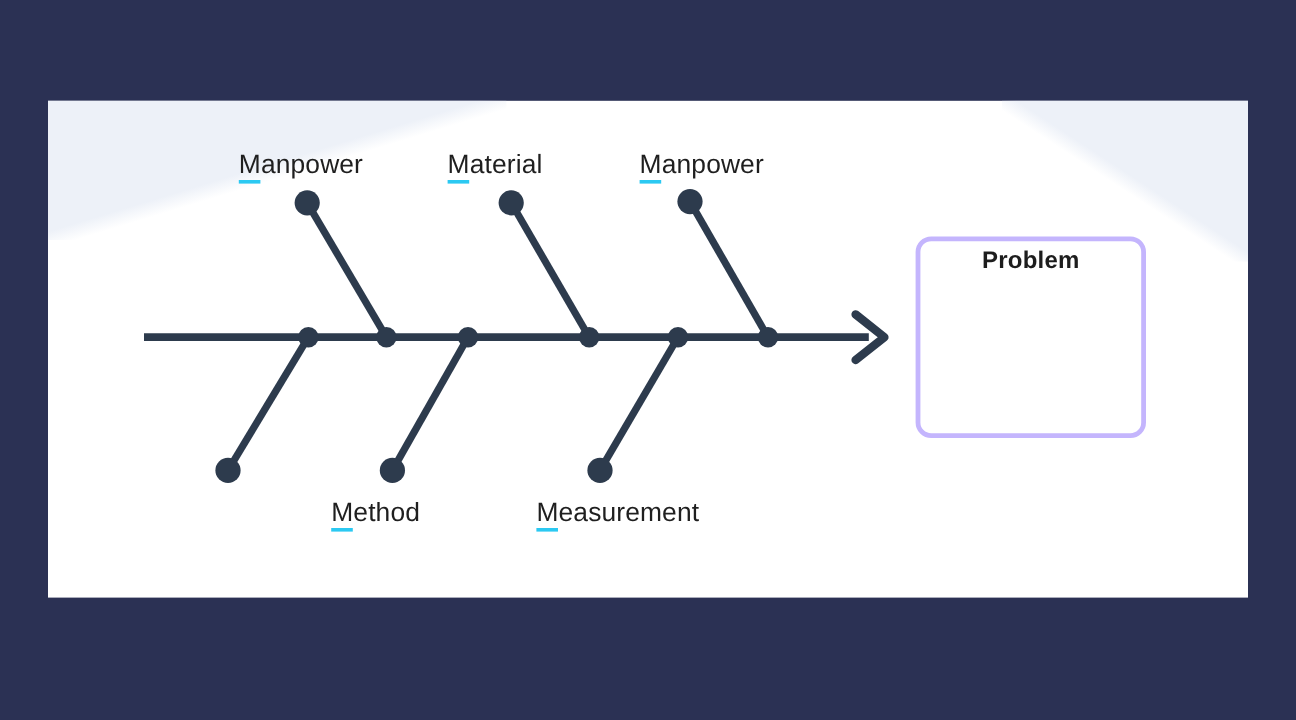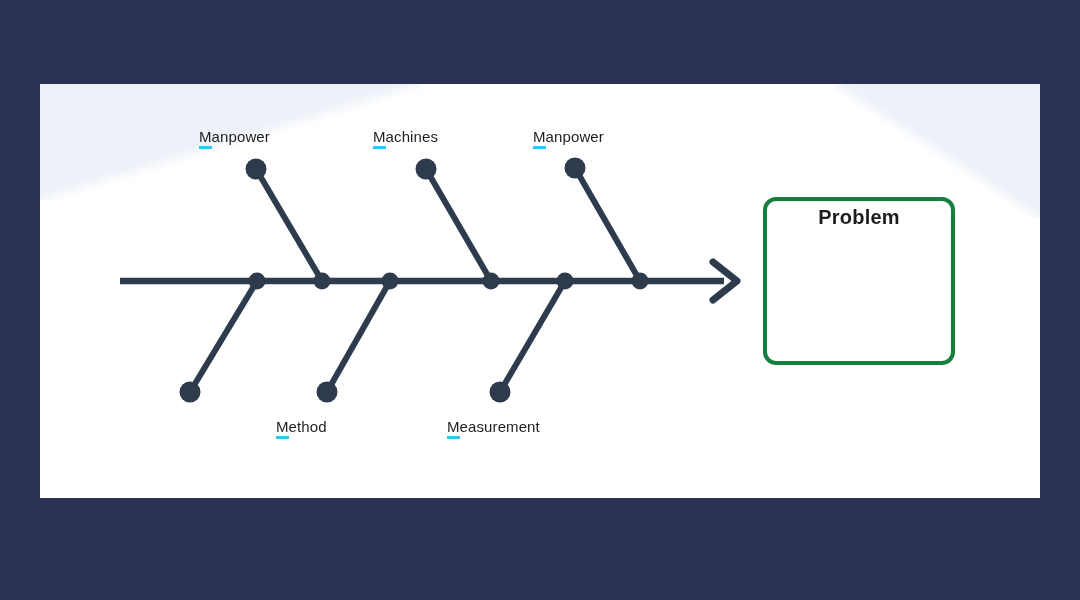--- a/index.html
+++ b/index.html
@@ -45,21 +45,21 @@
   }
   .fishbone-svg {
     position: absolute;
     left: 0;
     top: 0;
     width: 1080px;
     height: 600px;
   }
   .cause-label {
     position: absolute;
-    font-size: 15px;
+    font-size: 22px;
     line-height: 22px;
     color: #1f1f1f;
     letter-spacing: 0.1px;
     white-space: nowrap;
   }
   .cause-label .line2 {
     display: block;
     margin-top: 9px;
   }
   .cause-initial {
@@ -67,21 +67,21 @@
     padding-bottom: 1px;
   }
   .problem-box {
     position: absolute;
     left: 763px;
     top: 197px;
     width: 192px;
     height: 168px;
     box-sizing: border-box;
     background: #ffffff;
-    border: 4px solid #15803d;
+    border: 4px solid #c4b5fd;
     border-radius: 13px;
     display: flex;
     flex-direction: column;
     align-items: center;
     justify-content: flex-start;
     font-size: 20px;
     font-weight: 600;
     color: #1d1d1d;
     letter-spacing: 0.2px;
   }
@@ -125,21 +125,21 @@
     <circle cx="390" cy="281" r="8.5" fill="#2d3b4d"></circle>
     <circle cx="491" cy="281" r="8.5" fill="#2d3b4d"></circle>
     <circle cx="565" cy="281" r="8.5" fill="#2d3b4d"></circle>
     <circle cx="640" cy="281" r="8.5" fill="#2d3b4d"></circle>
   </svg>
 
   <div class="cause-label" style="left:199px; top:126px;">
     <span class="cause-initial">M</span><span>anpower</span>
   </div>
   <div class="cause-label" style="left:373px; top:126px;">
-    <span class="cause-initial">M</span><span>achines</span>
+    <span class="cause-initial">M</span><span>aterial</span>
   </div>
   <div class="cause-label" style="left:533px; top:126px;">
     <span class="cause-initial">M</span><span>anpower</span>
   </div>
 
   <div class="cause-label" style="left:276px; top:416px;">
     <span class="cause-initial">M</span><span>ethod</span>
   </div>
   <div class="cause-label" style="left:447px; top:416px;">
     <span class="cause-initial">M</span><span>easurement</span>

